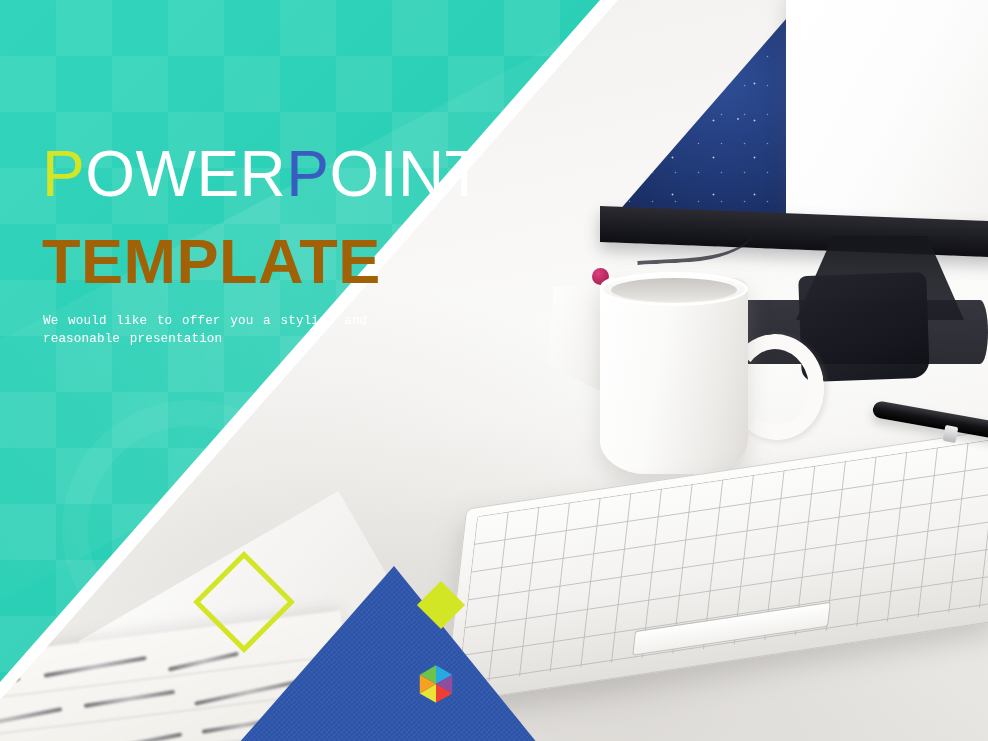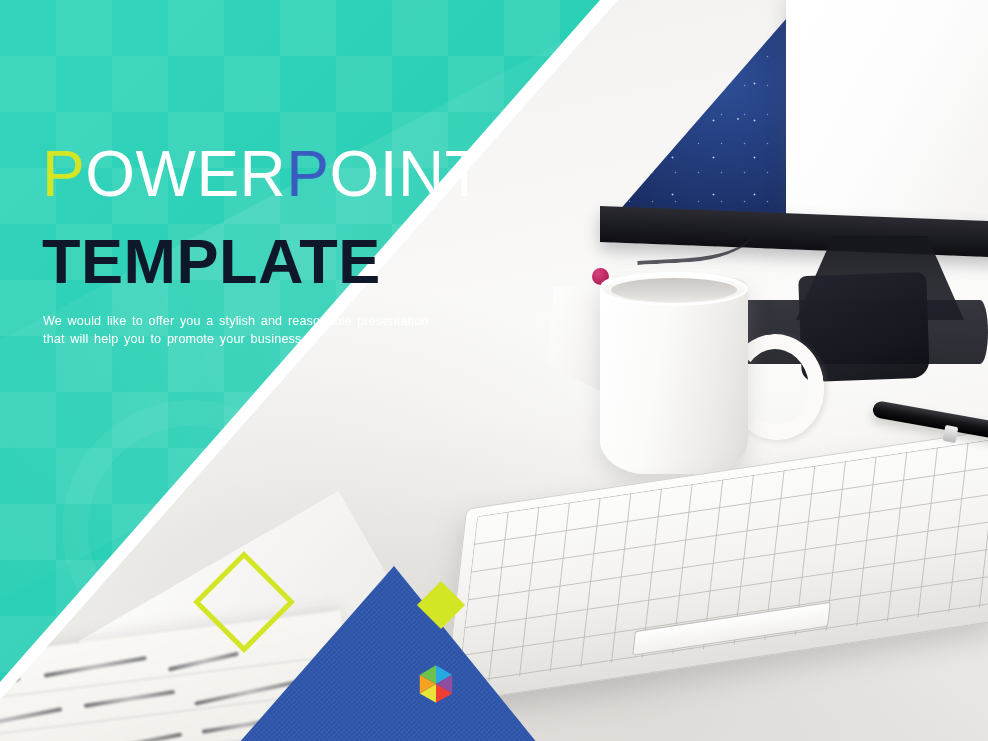--- a/index.html
+++ b/index.html
@@ -240,27 +240,28 @@
 
   
   .title-wrap{position:absolute;left:42px;top:140px;}
   .t1{
     font-size:64px;line-height:68px;letter-spacing:.5px;color:#ffffff;font-weight:400;
     white-space:nowrap;
   }
   .t1 .p-lime{color:#d3e625;}
   .t1 .p-blue{color:#3a5bbf;}
   .t2{
-    font-size:63px;line-height:74px;letter-spacing:.5px;color:#0f172a;font-weight:700;
+    font-size:63px;line-height:74px;letter-spacing:.5px;color:#a16207;font-weight:700;
     margin-top:16px;white-space:nowrap;
   }
   .sub{
     position:absolute;left:43px;top:312px;width:400px;
     font-size:12.6px;line-height:18px;color:#ffffff;font-weight:400;letter-spacing:.15px;
     word-spacing:2px;
+    font-family:Liberation Mono, monospace;
   }
 
   
   .logo{position:absolute;left:417px;top:664px;display:flex;align-items:center;gap:7px;}
   .logo-mark{width:38px;height:40px;display:block;}
   .logo-text{font-size:21px;line-height:21px;letter-spacing:-.2px;white-space:nowrap;}
   .logo-text .b{font-weight:700;color:#1f2f52;}
   .logo-text .n{font-weight:400;color:#e9e9ec;}
 </style>
 </head>
@@ -340,21 +341,20 @@
   <div class="diamond-outline"></div>
   <div class="diamond-solid"></div>
 
   <div class="title-wrap">
     <div class="t1"><span class="p-lime">P</span><span>OWER</span><span class="p-blue">P</span><span>OINT</span></div>
     <div class="t2">TEMPLATE</div>
   </div>
 
   <div class="sub">
     <div>We would like to offer you a stylish and reasonable presentation</div>
-    <div>that will help you to promote your business</div>
   </div>
 
   <div class="logo">
     <svg class="logo-mark" viewBox="0 0 60 64">
       <polygon points="30,32 30,2 4,17" fill="#6cc24a"></polygon>
       <polygon points="30,32 30,2 56,17" fill="#27a9e1"></polygon>
       <polygon points="30,32 56,17 56,47" fill="#8e4d9e"></polygon>
       <polygon points="30,32 56,47 30,62" fill="#ef3e33"></polygon>
       <polygon points="30,32 30,62 4,47" fill="#e8e337"></polygon>
       <polygon points="30,32 4,47 4,17" fill="#f6a11f"></polygon>

